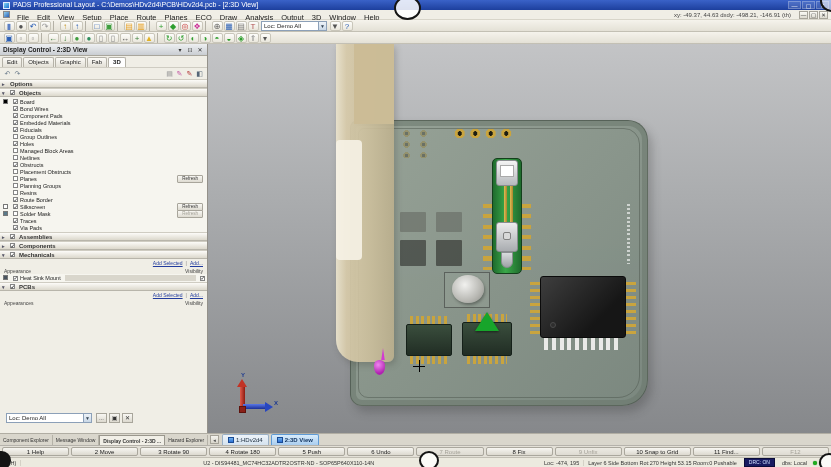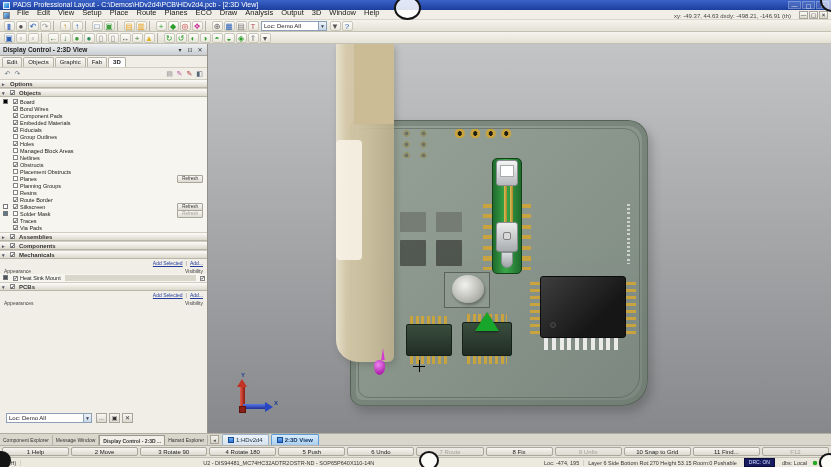--- a/index.html
+++ b/index.html
@@ -10,21 +10,21 @@
   
   #titlebar{position:absolute;left:0;top:0;width:831px;height:10px;
     background:linear-gradient(180deg,#3a62c8,#1d3f9d);display:flex;align-items:center;color:#fff;}
   #app-icon{width:7px;height:7px;margin:0 3px;background:linear-gradient(135deg,#7fd4f0,#1b6fd4);border:1px solid #dfe9ff;}
   #win-title{font-size:7px;line-height:10px;white-space:nowrap;}
   #win-ctrls{margin-left:auto;display:flex;gap:1px;padding-right:2px;}
   .wbtn{width:13px;height:8px;font-size:6px;line-height:8px;text-align:center;color:#fff;
         background:rgba(255,255,255,.12);border:1px solid rgba(255,255,255,.25);}
 
   #menubar{position:absolute;left:0;top:10px;width:831px;height:10px;background:#f0eee6;
-    border-bottom:1px solid #d8d5ca;display:flex;align-items:flex-end;}
+    border-bottom:1px solid #d8d5ca;display:flex;align-items:center;}
   #mdi-icon{width:7px;height:7px;margin:0 3px;background:linear-gradient(135deg,#8fd0ee,#2b5fb4);border:1px solid #888;}
   .menu-item{font-size:7.5px;line-height:10px;padding:0 4px;color:#1a1a1a;}
   #coords{margin-left:auto;font-size:6px;color:#444;padding-right:8px;}
   #mdi-ctrls{display:flex;gap:1px;padding-right:3px;}
   .mdibtn{width:9px;height:8px;font-size:5.5px;line-height:7px;text-align:center;color:#333;
           background:linear-gradient(#fbfaf6,#dcd9cf);border:1px solid #a8a59b;}
 
   .toolbar{position:absolute;left:0;width:831px;background:linear-gradient(180deg,#f5f3ec,#e4e1d6);
     border-bottom:1px solid #c3c0b4;display:flex;align-items:center;padding:0 3px;}
   #toolbar1{top:20px;height:12px;}

